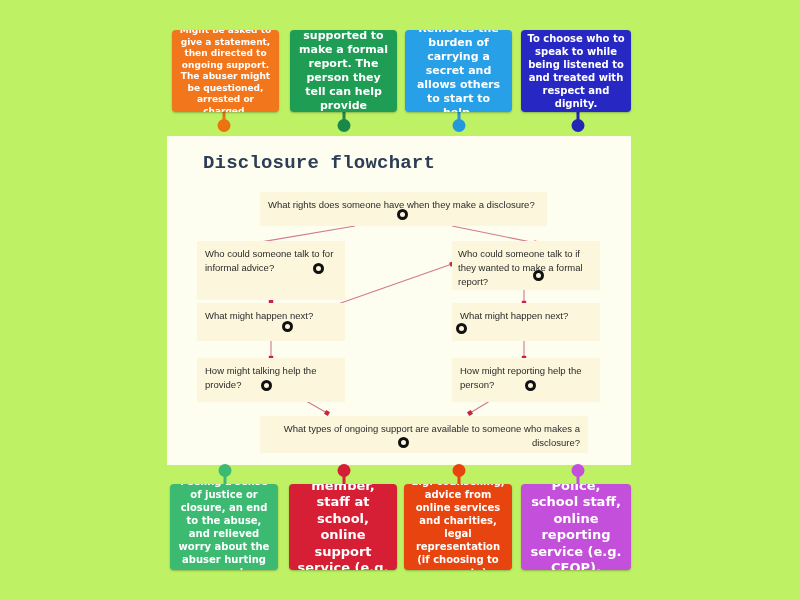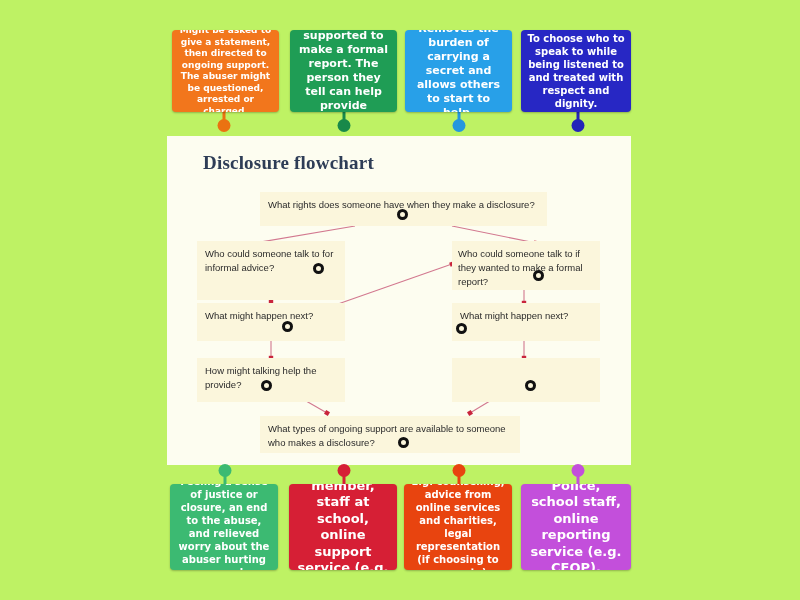--- a/index.html
+++ b/index.html
@@ -18,21 +18,21 @@
     width: 464px; height: 329px;
     background: #fdfdf0;
   }
   .panel-title {
     position: absolute;
     left: 203px; top: 152px;
     font-size: 19px;
     font-weight: bold;
     letter-spacing: .2px;
     color: #2e3d56;
-    font-family: Liberation Serif, serif;
+    font-family: Liberation Mono, monospace;
   }
 
   
   .node {
     position: absolute;
     background: #fbf6dc;
     color: #2b2b2b;
     font-size: 9.5px;
     line-height: 14px;
     padding: 6px 8px 14px 8px;
@@ -177,24 +177,25 @@
     <span class="txt">What might happen next?</span>
     <span class="blob" style="left:4px; top:20px;"></span>
   </div>
 
   <div class="node" style="left:197px; top:358px; width:148px; height:44px;">
     <span class="txt">How might talking help the provide?</span>
     <span class="blob" style="left:64px; top:22px;"></span>
   </div>
 
   <div class="node" style="left:452px; top:358px; width:148px; height:44px;">
+    <span class="txt">How might reporting help the person?</span>
     <span class="blob" style="left:73px; top:22px;"></span>
   </div>
 
-  <div class="node" style="left:260px; top:416px; width:260px; height:37px;">
+  <div class="node" style="left:260px; top:416px; width:328px; height:37px;text-align:right;">
     <span class="txt">What types of ongoing support are available to someone who makes a disclosure?</span>
     <span class="blob" style="left:138px; top:21px;"></span>
   </div>
 
   <div class="pin up" style="left:218px; top:464px; width:13px; height:22px;">
     <div class="stem" style="height:16px; background:#3cba72;"></div>
     <div class="ball" style="background:#3cba72;"></div>
   </div>
   <div class="card bot b1" style="left:170px; top:484px; width:108px; height:86px; background:#3cba72;">
     <span class="ctext">Feeling a sense of justice or closure, an end to the abuse, and relieved worry about the abuser hurting anyone else.</span>

